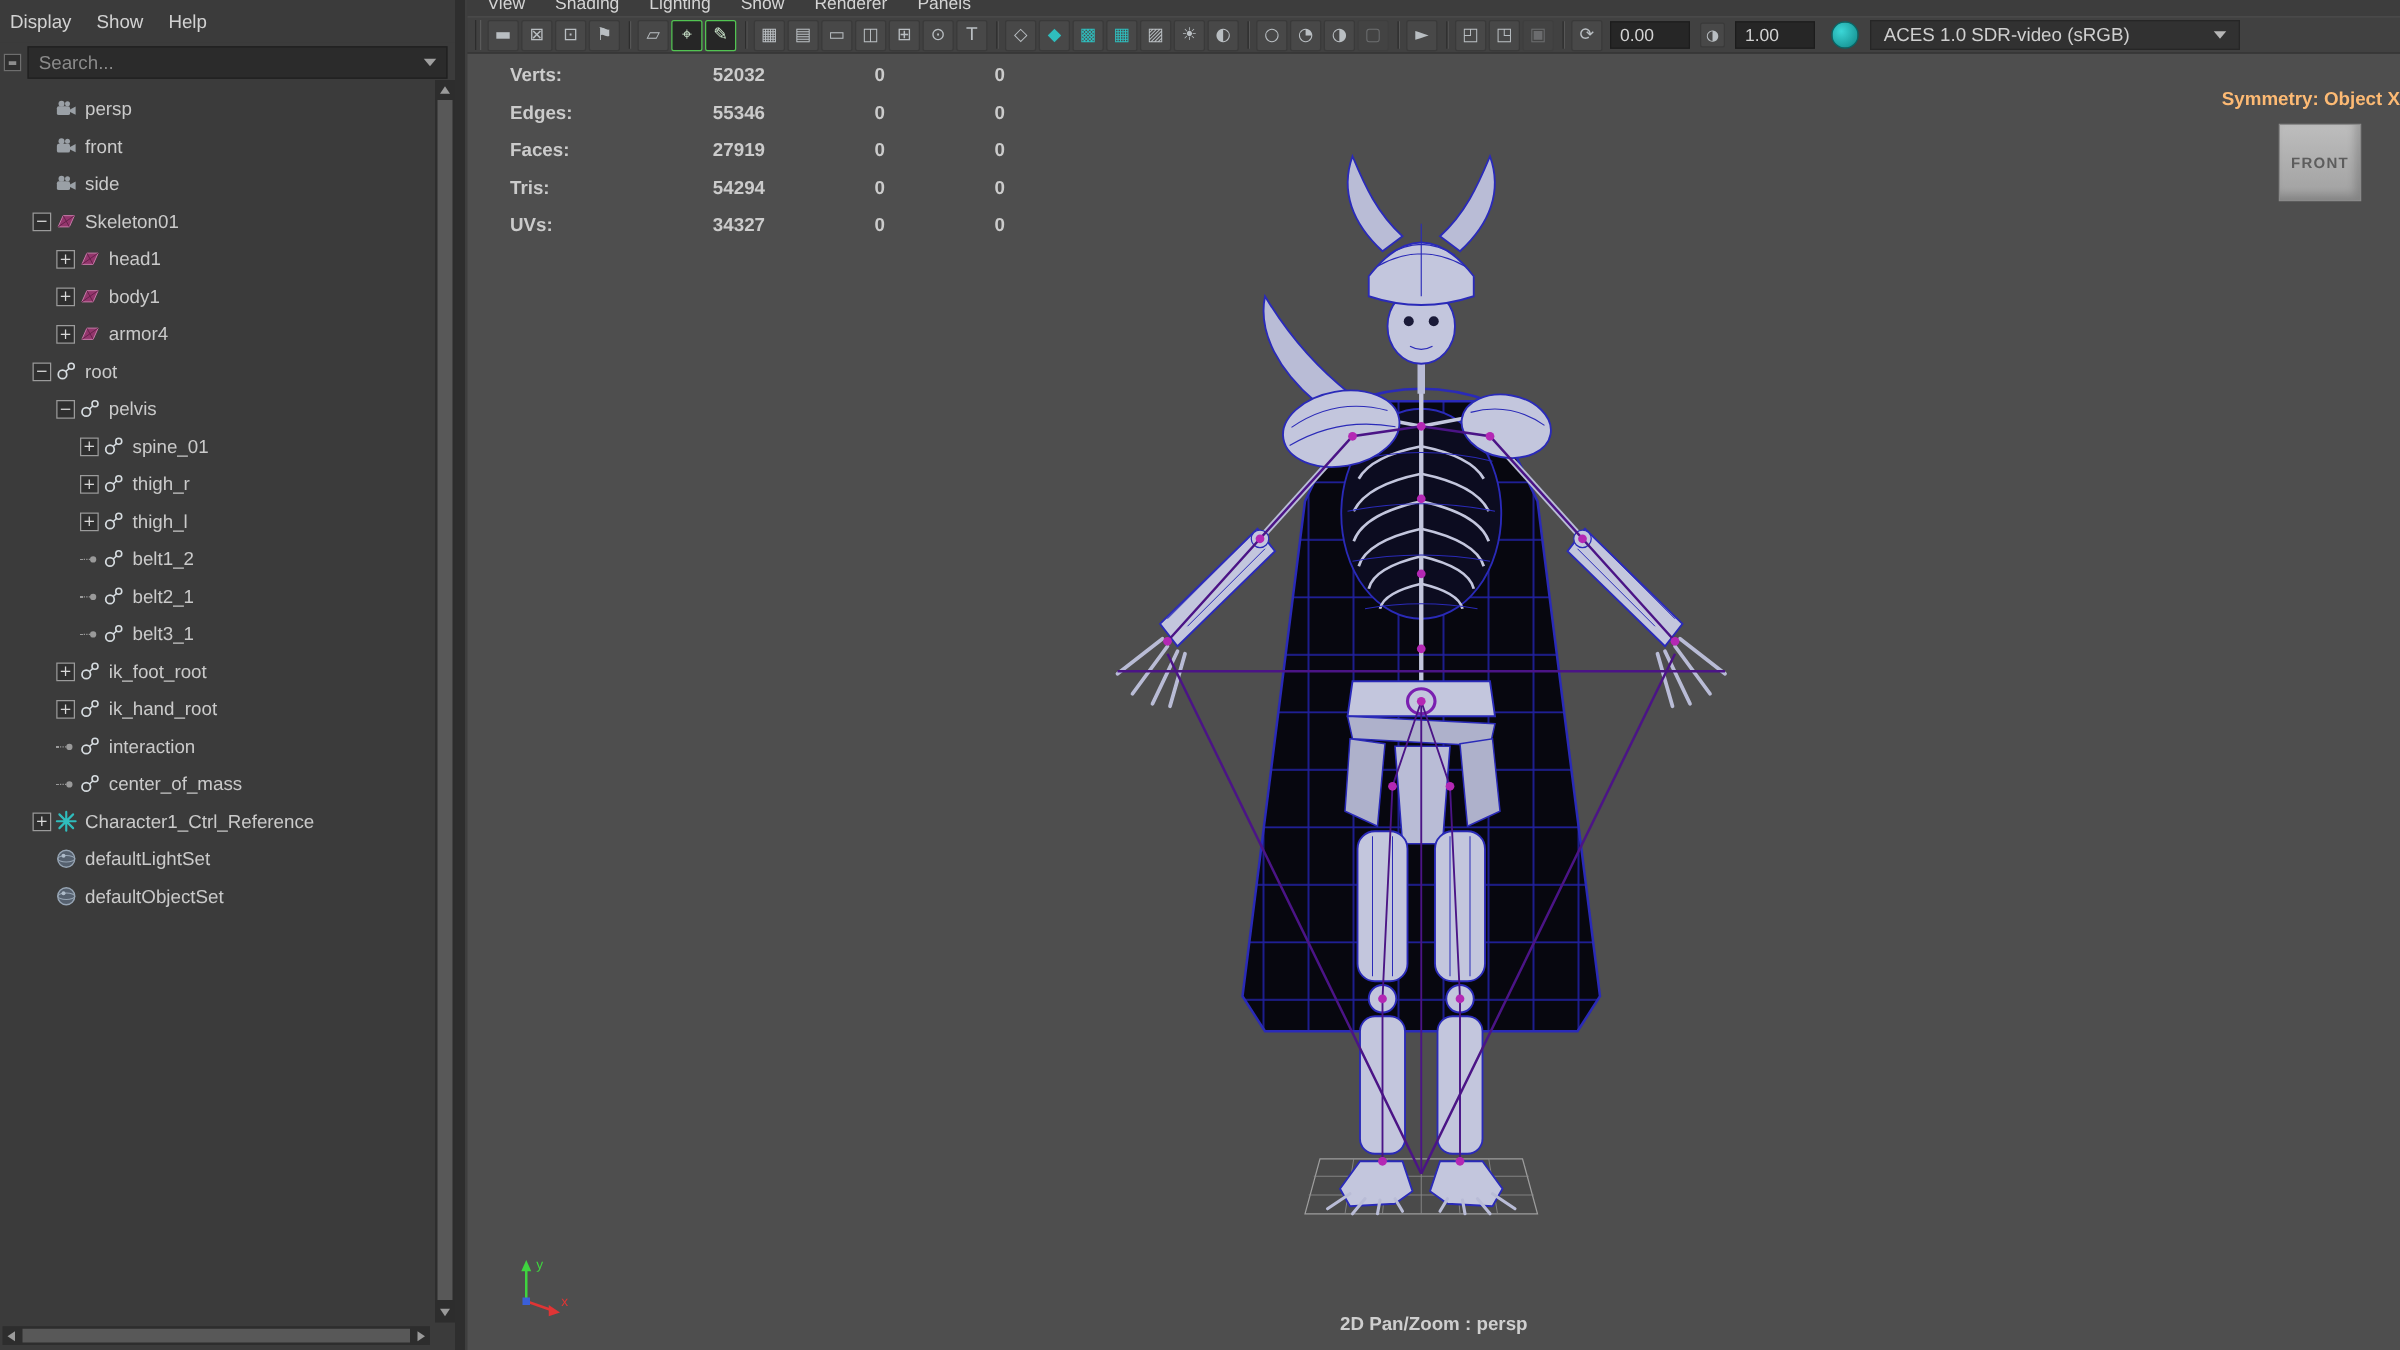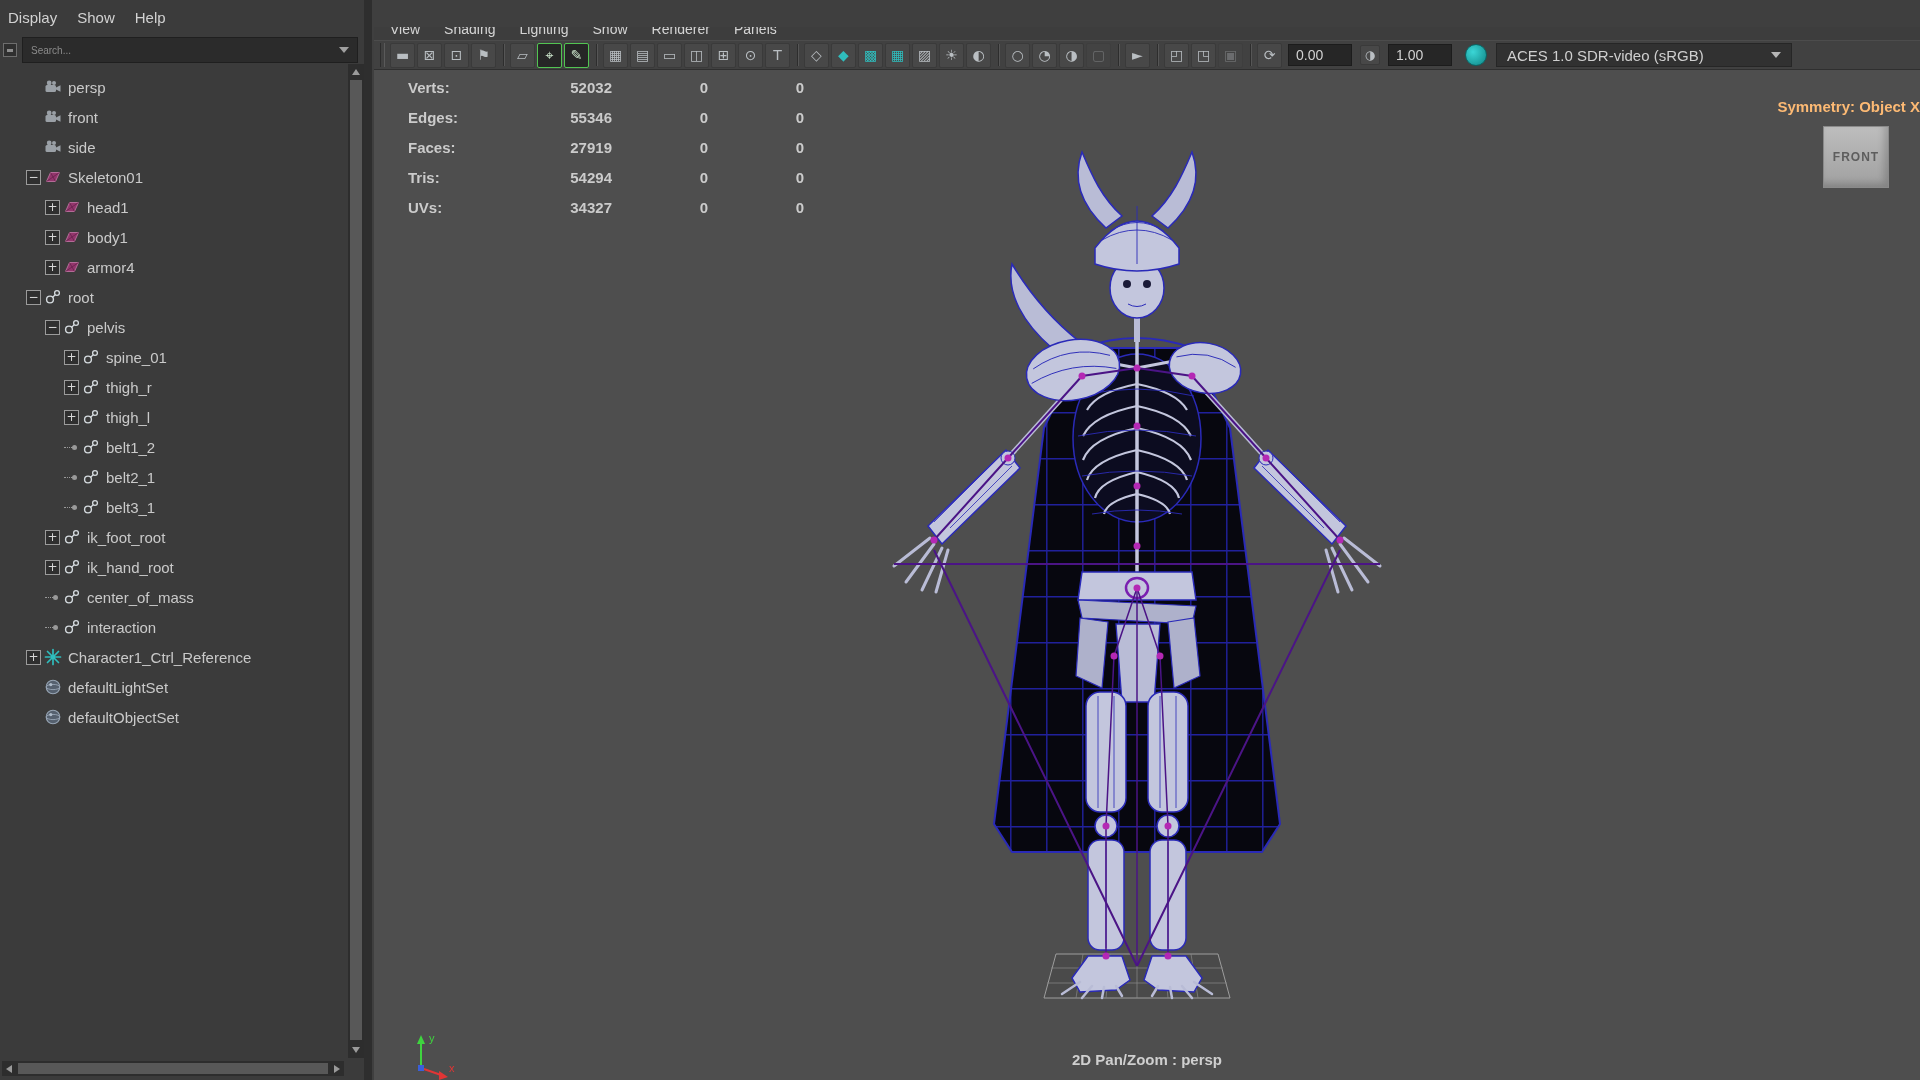--- a/index.html
+++ b/index.html
@@ -16,21 +16,21 @@
     background:#3b3b3b;border-right:8px solid #2e2e2e;}
   .ol-menubar{height:34px;display:flex;align-items:center;gap:20px;
     padding-left:8px;background:#3b3b3b;font-size:15px;color:#d2d2d2;}
   .ol-menubar span{cursor:default;}
   .ol-search{height:32px;display:flex;align-items:center;gap:5px;padding:0 6px 0 3px;}
   .filter-ic{width:14px;height:14px;flex:none;border:1px solid #6e6e6e;background:#2f2f2f;position:relative;}
   .filter-ic::after{content:"";position:absolute;left:3px;top:5px;width:6px;height:3px;background:#8d8d8d;}
   .searchbox{flex:1;height:26px;background:#2b2b2b;border:1px solid #1f1f1f;
     display:flex;align-items:center;padding:0 8px;}
   .searchbox input{flex:1;background:transparent;border:none;outline:none;
-    color:#c0c0c0;font-size:10px;font-family:inherit;}
+    color:#c0c0c0;font-size:15px;font-family:inherit;}
   .searchbox input::placeholder{color:#8b8b8b;}
   .sb-chev{width:0;height:0;border-left:5px solid transparent;border-right:5px solid transparent;
     border-top:6px solid #a0a0a0;margin-left:6px;}
   #tree{position:absolute;left:0;top:72px;right:17px;bottom:24px;overflow:hidden;font-size:15px;color:#cacaca;}
   .trow{height:30px;display:flex;align-items:center;padding-left:16px;cursor:default;white-space:nowrap;}
   .indent{flex:none;display:inline-block;height:1px;}
   .twisty{width:15px;height:15px;margin-right:3px;flex:none;}
   .twisty.box{border:1px solid #9b9b9b;background:#2f2f2f;color:#d8d8d8;
     font:12px/12px "DejaVu Sans",sans-serif;text-align:center;}
   .twisty.leaf{position:relative;}
@@ -46,21 +46,21 @@
   .vthumb{position:absolute;left:2px;right:2px;top:16px;bottom:18px;background:#585858;}
   .tri{width:0;height:0;position:absolute;}
   .tri.up{left:4px;top:5px;border-left:4px solid transparent;border-right:4px solid transparent;border-bottom:6px solid #9a9a9a;}
   .tri.dn{left:4px;bottom:5px;border-left:4px solid transparent;border-right:4px solid transparent;border-top:6px solid #9a9a9a;}
   .hscroll{position:absolute;left:2px;right:20px;bottom:4px;height:15px;background:#2d2d2d;}
   .hthumb{position:absolute;top:2px;bottom:2px;left:16px;right:16px;background:#585858;}
   .tri.lf{top:4px;left:4px;border-top:4px solid transparent;border-bottom:4px solid transparent;border-right:6px solid #9a9a9a;}
   .tri.rt{top:4px;right:4px;border-top:4px solid transparent;border-bottom:4px solid transparent;border-left:6px solid #9a9a9a;}
 
   
-  #viewport{position:absolute;left:374px;top:0;right:0;bottom:0;background:#414141;margin-top:27px;}
+  #viewport{position:absolute;left:374px;top:0;right:0;bottom:0;background:#414141;}
   .vp-menubar{height:13px;overflow:hidden;background:#3d3d3d;padding-left:16px;}
   .vp-menubar span{display:inline-block;font-size:14px;line-height:18px;color:#d4d4d4;
     transform:translateY(-7px);margin-right:24px;}
   .vp-toolbar{height:30px;background:#414141;border-top:1px solid #4c4c4c;border-bottom:1px solid #2f2f2f;
     display:flex;align-items:center;padding-left:6px;}
   .tb-handle{width:5px;height:24px;margin-right:5px;border-left:1px solid #2c2c2c;border-right:1px solid #5a5a5a;}
   .tb-icons{display:flex;align-items:center;}
   .tb-btn{width:25px;height:25px;margin-right:2px;display:flex;align-items:center;justify-content:center;
     background:#484848;border:1px solid #3a3a3a;border-radius:2px;color:#b9bec2;
     font:14px/14px "DejaVu Sans",sans-serif;cursor:default;flex:none;}
@@ -323,33 +323,33 @@
         <div class="trow">
           <span class="indent" style="width: 29px;"></span>
           <span class="twisty leaf"></span>
           <span class="ticon">
             <svg viewBox="0 0 18 18" width="18" height="18">
               <circle cx="6" cy="11.5" r="3.4" fill="none" stroke="#d5dbdf" stroke-width="1.4"></circle>
               <circle cx="13" cy="5" r="2.4" fill="none" stroke="#d5dbdf" stroke-width="1.3"></circle>
               <line x1="8.4" y1="9.4" x2="11.2" y2="6.8" stroke="#d5dbdf" stroke-width="1.3"></line>
             </svg>
           </span>
+          <span class="tlabel">interaction</span>
+        </div>
+        <div class="trow">
+          <span class="indent" style="width: 29px;"></span>
+          <span class="twisty leaf"></span>
+          <span class="ticon">
+            <svg viewBox="0 0 18 18" width="18" height="18">
+              <circle cx="6" cy="11.5" r="3.4" fill="none" stroke="#d5dbdf" stroke-width="1.4"></circle>
+              <circle cx="13" cy="5" r="2.4" fill="none" stroke="#d5dbdf" stroke-width="1.3"></circle>
+              <line x1="8.4" y1="9.4" x2="11.2" y2="6.8" stroke="#d5dbdf" stroke-width="1.3"></line>
+            </svg>
+          </span>
           <span class="tlabel">center_of_mass</span>
-        </div>
-        <div class="trow">
-          <span class="indent" style="width: 29px;"></span>
-          <span class="twisty leaf"></span>
-          <span class="ticon">
-            <svg viewBox="0 0 18 18" width="18" height="18">
-              <circle cx="6" cy="11.5" r="3.4" fill="none" stroke="#d5dbdf" stroke-width="1.4"></circle>
-              <circle cx="13" cy="5" r="2.4" fill="none" stroke="#d5dbdf" stroke-width="1.3"></circle>
-              <line x1="8.4" y1="9.4" x2="11.2" y2="6.8" stroke="#d5dbdf" stroke-width="1.3"></line>
-            </svg>
-          </span>
-          <span class="tlabel">interaction</span>
         </div>
         <div class="trow">
           <span class="indent" style="width: 10px;"></span>
           <span class="twisty box">+</span>
           <span class="ticon">
             <svg viewBox="0 0 18 18" width="18" height="18">
               <path d="M9 1.5 V16.5 M1.5 9 H16.5 M3.5 3.5 L14.5 14.5 M14.5 3.5 L3.5 14.5" stroke="#2fbdbd" stroke-width="1.7" stroke-linecap="round"></path>
             </svg>
           </span>
           <span class="tlabel">Character1_Ctrl_Reference</span>

